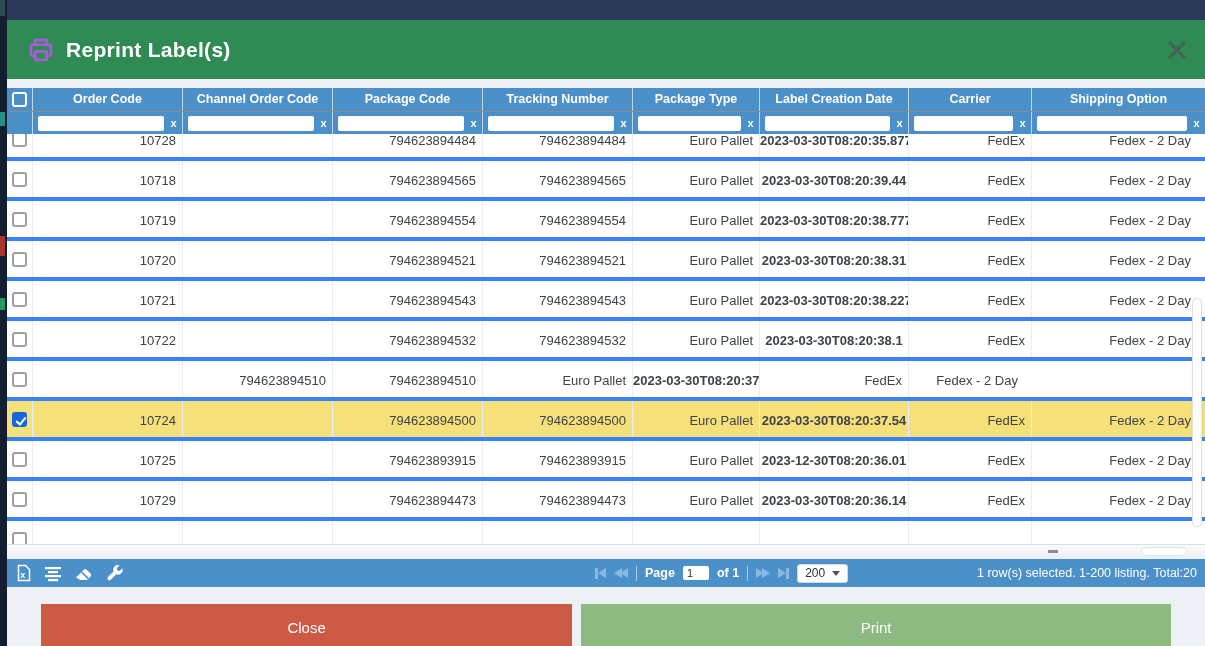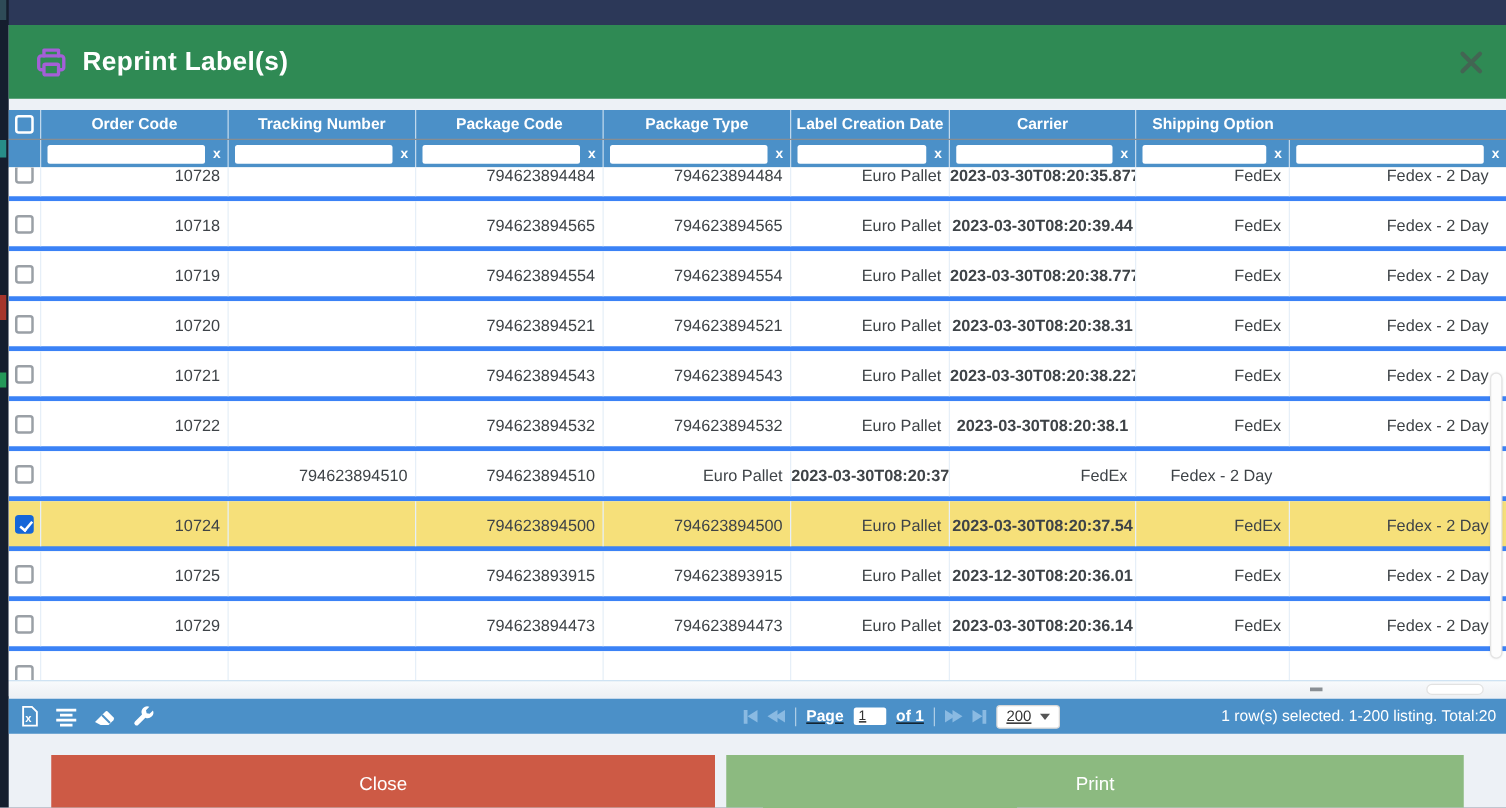--- a/index.html
+++ b/index.html
@@ -66,21 +66,21 @@
            border-top:1px solid #CFE3F3;}
   .hscroll .dash{position:absolute;left:1041px;top:5px;width:10px;height:3px;background:#8A8F94;}
   .hscroll .hthumb{position:absolute;right:18px;top:2px;width:46px;height:9px;background:#fff;
                    border:1px solid #E2E2E2;border-radius:5px;}
 
   .toolbar{height:28px;flex:none;margin-top:2px;background:var(--blue);position:relative;
            display:flex;align-items:center;padding:0 8px;}
   .tool-icons{display:flex;gap:12px;align-items:center;}
   .tool-icons .tbtn{display:flex;align-items:center;cursor:pointer;}
 
-  .pagination{position:absolute;left:588px;top:0;height:28px;display:flex;align-items:center;gap:8px;text-decoration:underline;}
+  .pagination{position:absolute;left:588px;top:0;height:28px;display:flex;align-items:center;gap:8px;}
   .pg-btn{display:flex;align-items:center;cursor:pointer;}
   .tri{width:0;height:0;border-top:5.5px solid transparent;border-bottom:5.5px solid transparent;}
   .tri.left{border-right:8px solid var(--arrow);}
   .tri.right{border-left:8px solid var(--arrow);}
   .tri + .tri{margin-left:-2px;}
   .pg-bar{width:3px;height:11px;background:var(--arrow);}
   .pg-sep{width:1px;height:15px;background:rgba(255,255,255,.55);}
   .pg-label{color:#fff;font-size:12.5px;font-weight:700;white-space:nowrap;}
   .page-input{width:26px;height:14px;border:none;border-radius:2px;font-size:11px;padding:0 4px;
               background:#fff;color:#333;outline:none;font-family:inherit;}
@@ -126,22 +126,23 @@
     </span>
   </div>
 
   <div class="head-spacer"></div>
 
   <div class="grid head-row" id="head-row">
     <div class="cb-head-cell">
       <div class="checkbox head"></div>
     </div>
   <div class="hcell">Order Code</div>
+      <div class="hcell">Channel Order Code</div>
+      <div class="hcell">Package Code</div>
       <div class="hcell">Tracking Number</div>
-      <div class="hcell">Package Code</div>
       <div class="hcell">Package Type</div>
       <div class="hcell">Label Creation Date</div>
       <div class="hcell">Carrier</div>
       <div class="hcell">Shipping Option</div>
     </div>
 
   <div class="grid filter-row" id="filter-row">
     <div class="fcell"></div>
   <div class="fcell">
         <input placeholder="" style="">

